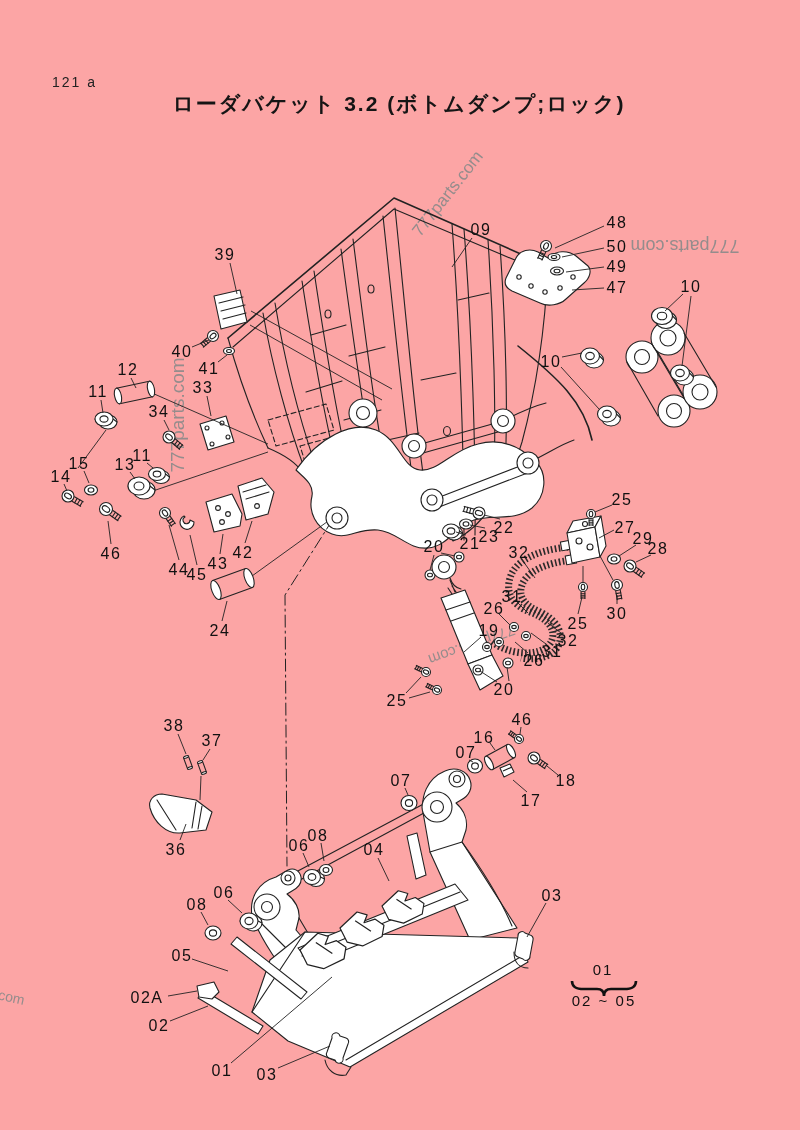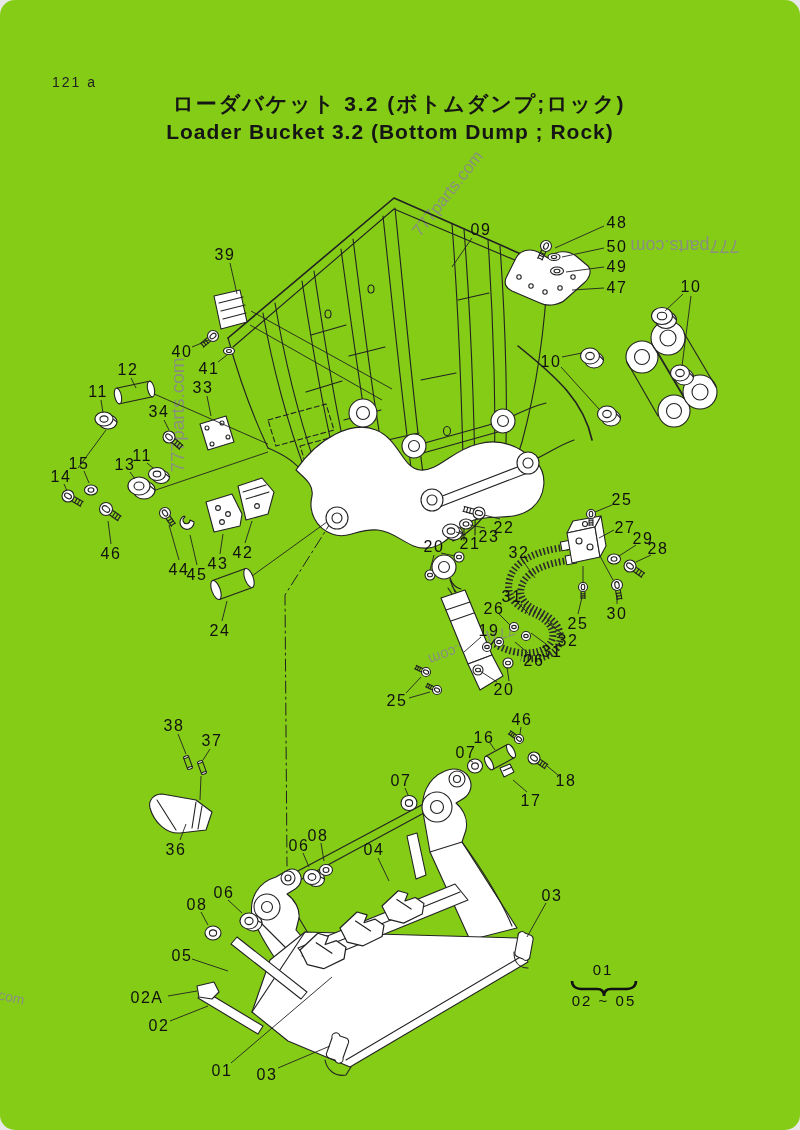--- a/index.html
+++ b/index.html
@@ -1,17 +1,17 @@
 <!DOCTYPE html>
 <html><head>
 <meta charset="utf-8">
 <style>
   html,body{margin:0;padding:0;background:#e8e8e8;}
-  #page{position:relative;width:800px;height:1130px;background:#84cc16;overflow:hidden;
-        font-family:"Liberation Sans",sans-serif;color:#111;border-radius:15px;}
+  #page{position:relative;width:800px;height:1130px;background:#fca5a5;overflow:hidden;
+        font-family:"Liberation Sans",sans-serif;color:#111;}
   #page-number{position:absolute;left:52px;top:74px;font-size:14px;letter-spacing:2px;color:#222;}
   #title-ja{position:absolute;left:9px;top:90px;width:780px;text-align:center;
             font-size:21px;font-weight:bold;letter-spacing:2px;color:#151515;}
   #title-en{position:absolute;left:0;top:120px;width:780px;text-align:center;
             font-size:21px;font-weight:bold;letter-spacing:1px;color:#151515;}
   svg{position:absolute;left:0;top:0;}
   .ln{fill:none;stroke:#222;stroke-width:1.1;stroke-linecap:round;stroke-linejoin:round;}
   .thk{stroke-width:1.6;}
   .fw{fill:#fff;stroke:#222;stroke-width:1.1;stroke-linejoin:round;}
   .dash{stroke-dasharray:5 3;}
@@ -21,21 +21,20 @@
   .plbl{font-family:"Liberation Sans",sans-serif;font-size:16px;letter-spacing:1.5px;fill:#111;}
   .wm{font-family:"Liberation Sans",sans-serif;fill:#8a8a8a;opacity:.9;}
   .lgd{font-family:"Liberation Sans",sans-serif;font-size:15px;letter-spacing:2px;fill:#111;}
 </style>
 </head>
 <body>
 
 <div id="page">
   <div id="page-number">121 a</div>
   <div id="title-ja">ローダバケット 3.2 (ボトムダンプ;ロック)</div>
-  <div id="title-en">Loader Bucket 3.2 (Bottom Dump ; Rock)</div>
 
   <svg id="art" width="800" height="1130" viewBox="0 0 800 1130">
 
     <g id="wm-layer">
         <text x="0" y="0" class="wm" font-size="17" text-anchor="middle" transform="translate(452 197) rotate(-52)">777parts.com</text>
         <text x="0" y="0" class="wm" font-size="18" text-anchor="middle" transform="translate(685 240) rotate(180)">777parts.com</text>
         <text x="0" y="0" class="wm" font-size="19" text-anchor="middle" transform="translate(184 415) rotate(-90)">777parts.com</text>
         <text x="0" y="0" class="wm" font-size="15" text-anchor="middle" transform="translate(470 640) rotate(160)">777parts.com</text>
         <text x="0" y="0" class="wm" font-size="14" text-anchor="middle" transform="translate(-18 996) rotate(12)">777parts.com</text>
       </g>

